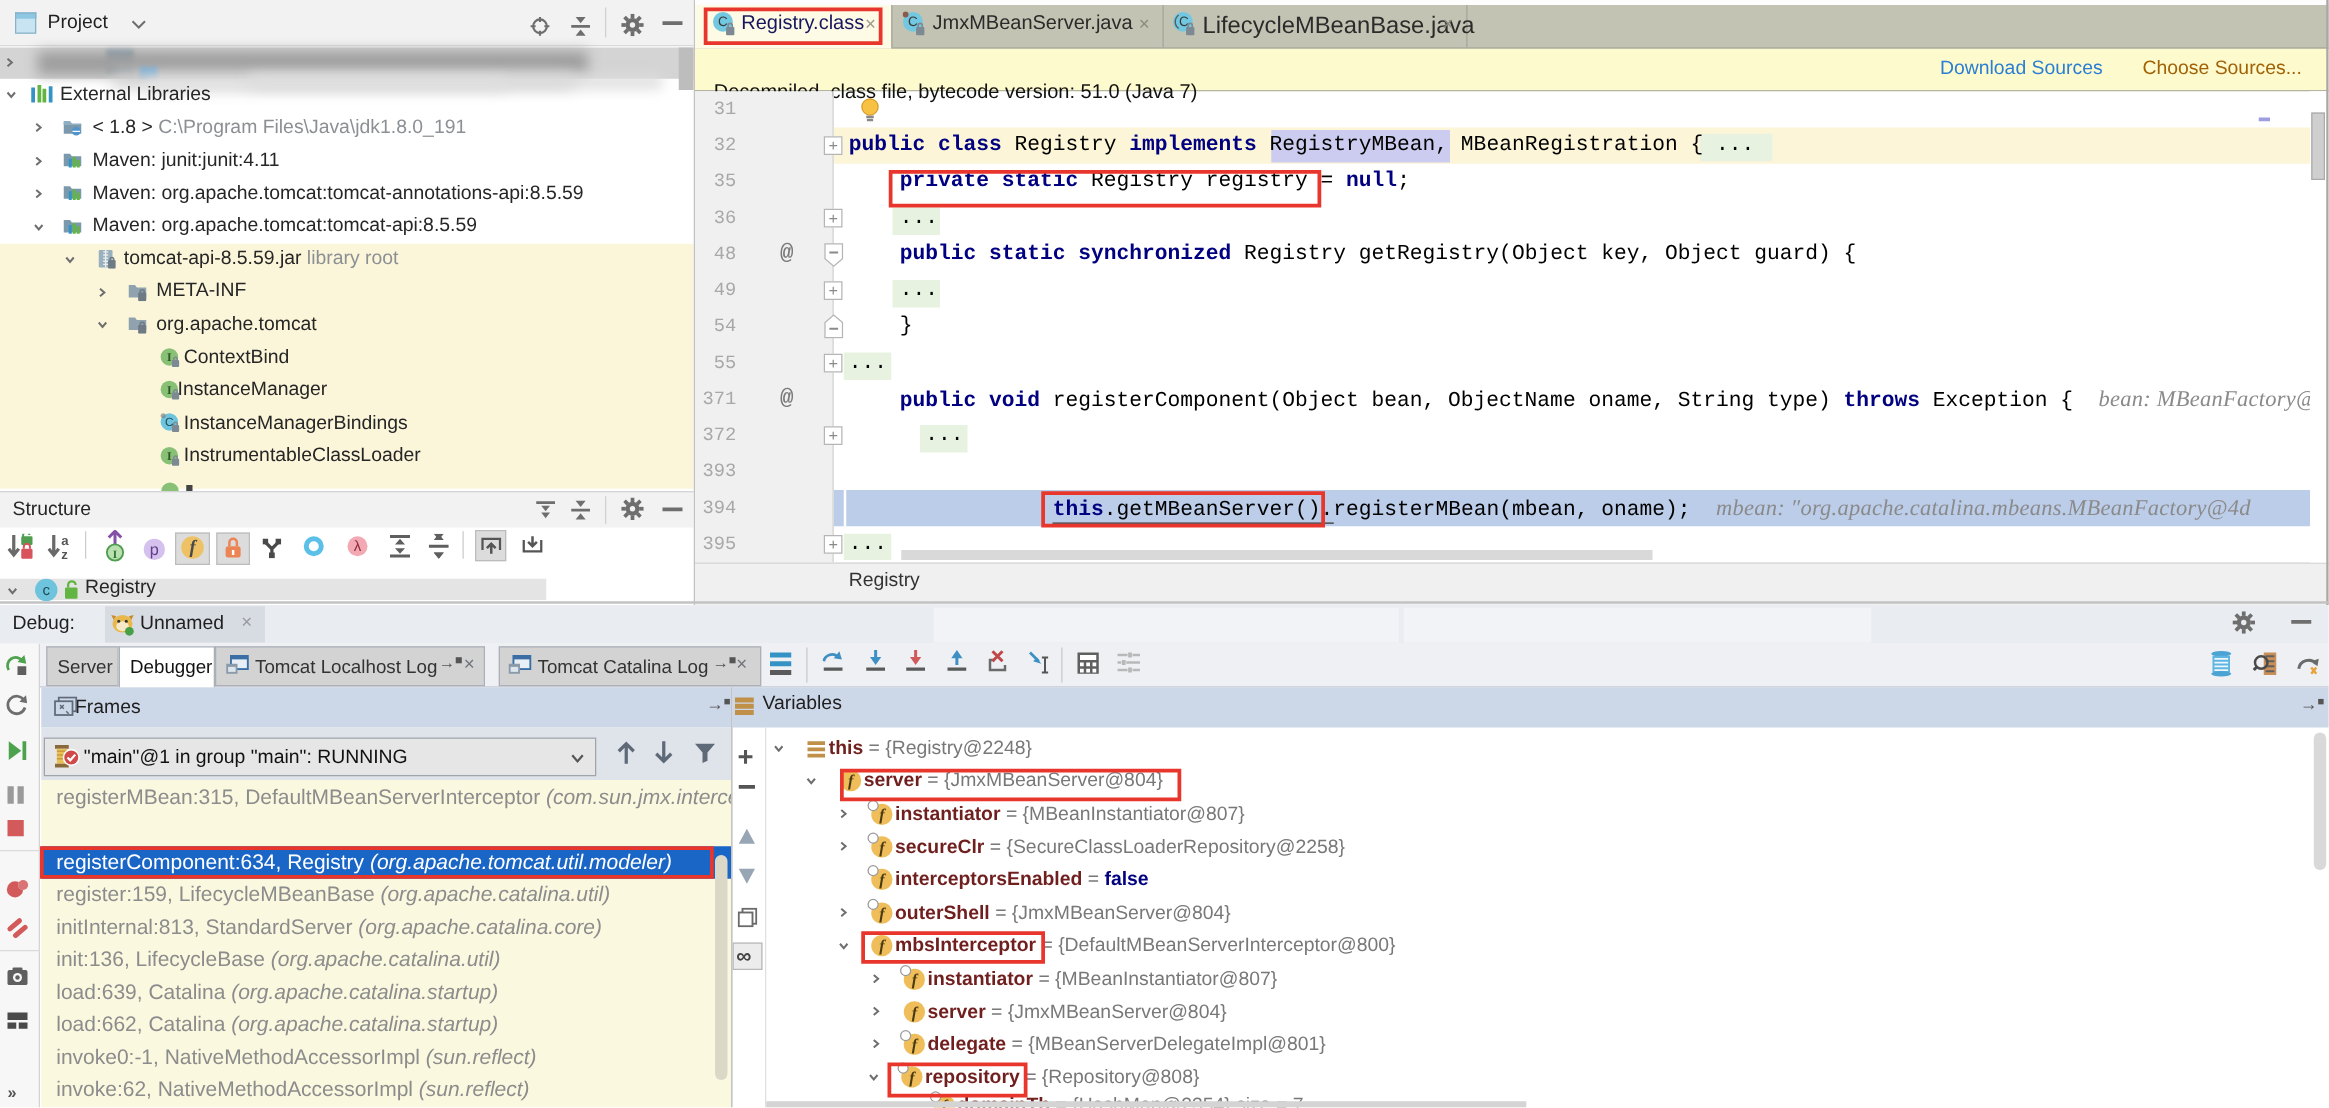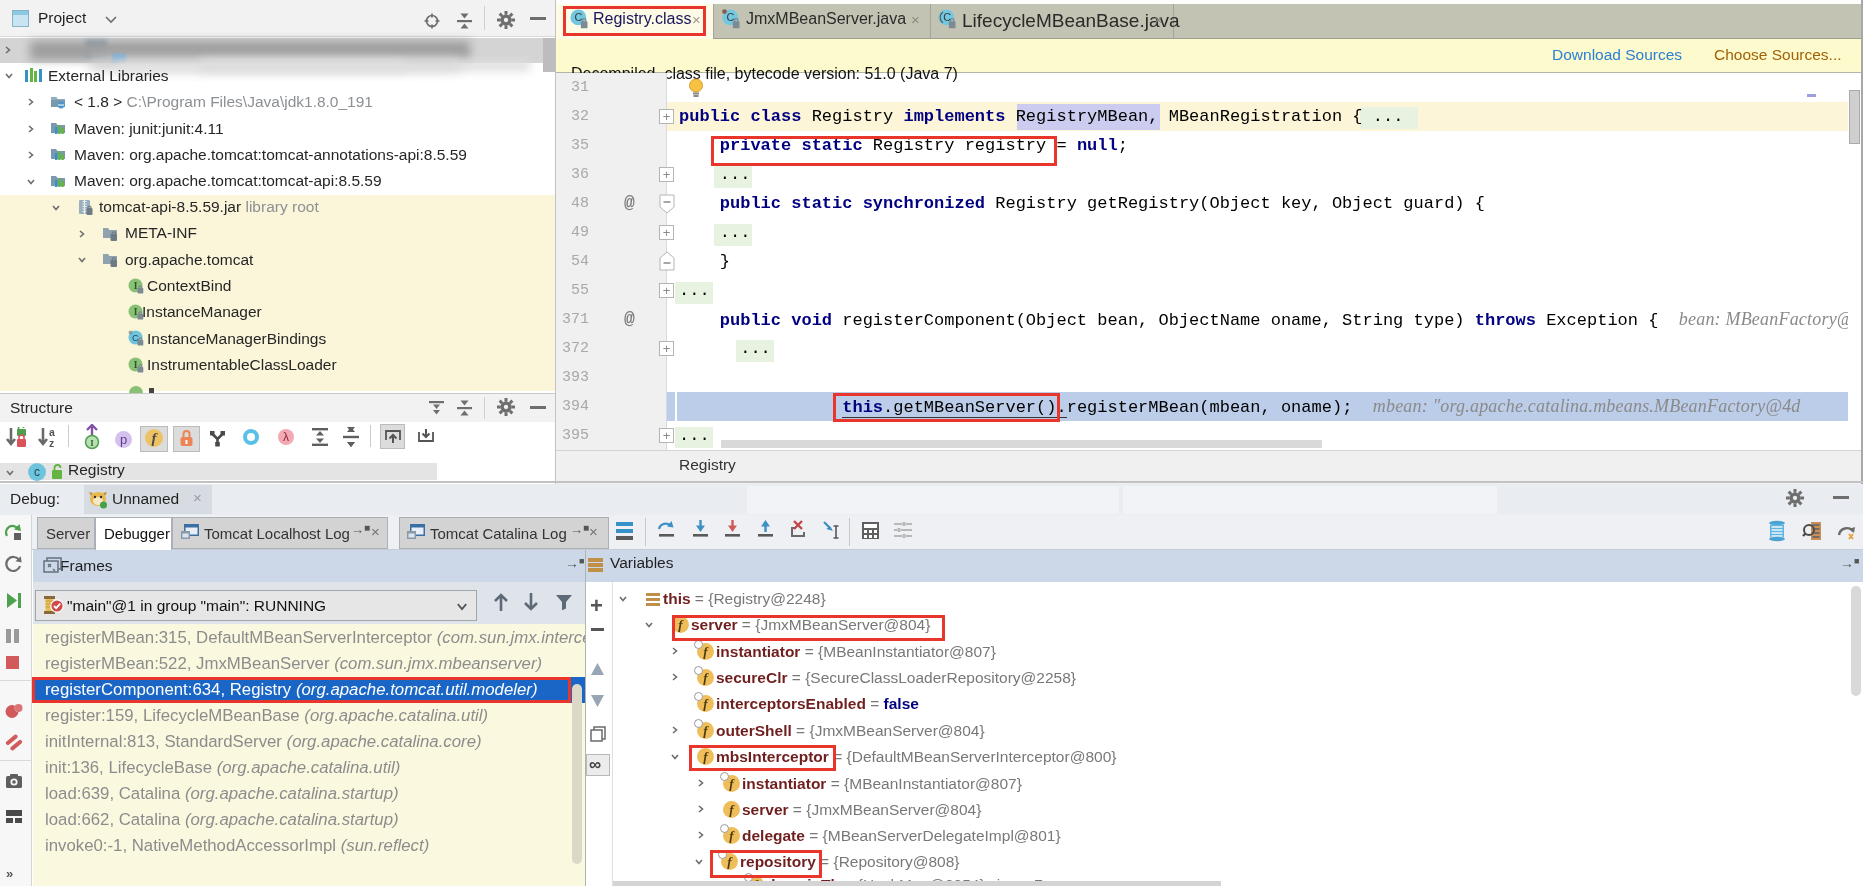--- a/index.html
+++ b/index.html
@@ -622,29 +622,29 @@
     </svg>
   <svg class="abs" style="left:522px;top:108px;" width="18" height="20" viewBox="0 0 18 20">
       <path d="M9 1v16M3 11l6 6 6-6" fill="none" stroke="#5f6a78" stroke-width="2.6"></path>
     </svg>
   <svg class="abs" style="left:555px;top:110px;" width="18" height="17" viewBox="0 0 18 17">
       <path d="M1 1h16l-6 7v6.5l-4 1.8V8z" fill="#5f6a78"></path>
     </svg>
 
   <div class="abs" style="left:33px;top:140px;width:552px;height:262px;overflow:hidden;">
     <div class="abs ui fr" style="left:12px;top:4px;color:#8c8c8c;">registerMBean:315, DefaultMBeanServerInterceptor <i>(com.sun.jmx.interceptor)</i></div>
-    <div class="abs ui fr" style="left:12px;top:30px;color:#8c8c8c;">registerMBean:522, JmxMBeanServer <i>(com.sun.jmx.mbeanserver)</i></div>
     <div class="abs" style="left:0;top:53px;width:552px;height:26px;background:#1a66c7;"></div>
     <div class="abs ui fr" style="left:12px;top:56px;color:#fff;">registerComponent:634, Registry <i>(org.apache.tomcat.util.modeler)</i></div>
     <div class="abs ui fr" style="left:12px;top:82px;color:#8c8c8c;">register:159, LifecycleMBeanBase <i>(org.apache.catalina.util)</i></div>
     <div class="abs ui fr" style="left:12px;top:108px;color:#8c8c8c;">initInternal:813, StandardServer <i>(org.apache.catalina.core)</i></div>
     <div class="abs ui fr" style="left:12px;top:134px;color:#8c8c8c;">init:136, LifecycleBase <i>(org.apache.catalina.util)</i></div>
     <div class="abs ui fr" style="left:12px;top:160px;color:#8c8c8c;">load:639, Catalina <i>(org.apache.catalina.startup)</i></div>
     <div class="abs ui fr" style="left:12px;top:186px;color:#8c8c8c;">load:662, Catalina <i>(org.apache.catalina.startup)</i></div>
     <div class="abs ui fr" style="left:12px;top:212px;color:#8c8c8c;">invoke0:-1, NativeMethodAccessorImpl <i>(sun.reflect)</i></div>
+    <div class="abs ui fr" style="left:12px;top:238px;color:#8c8c8c;">invoke:62, NativeMethodAccessorImpl <i>(sun.reflect)</i></div>
   </div>
 
   <div class="abs" style="left:572px;top:200px;width:10px;height:180px;background:#dbd8c8;border-radius:5px;"></div>
 
   <div class="abs" style="left:585px;top:66px;width:1px;height:336px;background:#b3b3b3;"></div>
 
   <div class="abs" style="left:586px;top:66px;width:1277px;height:32px;background:#ccd7e8;"></div>
   <div class="abs ui" style="left:610px;top:70px;color:#1f1f1f;">Variables</div>
   <div class="abs" style="left:612px;top:98px;width:1px;height:304px;background:#e0e0e0;"></div>
 

